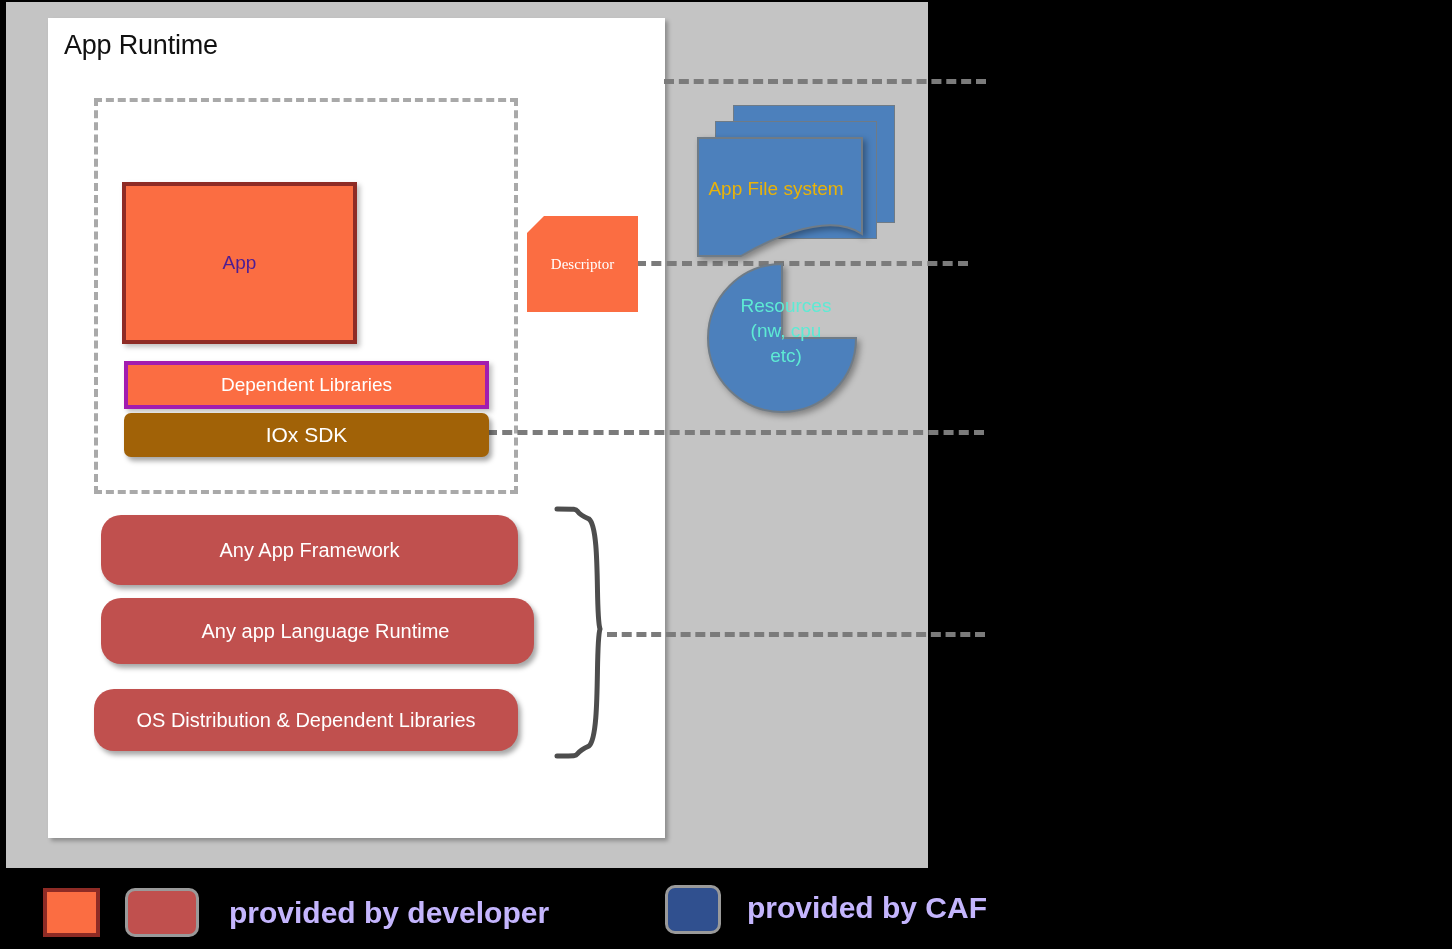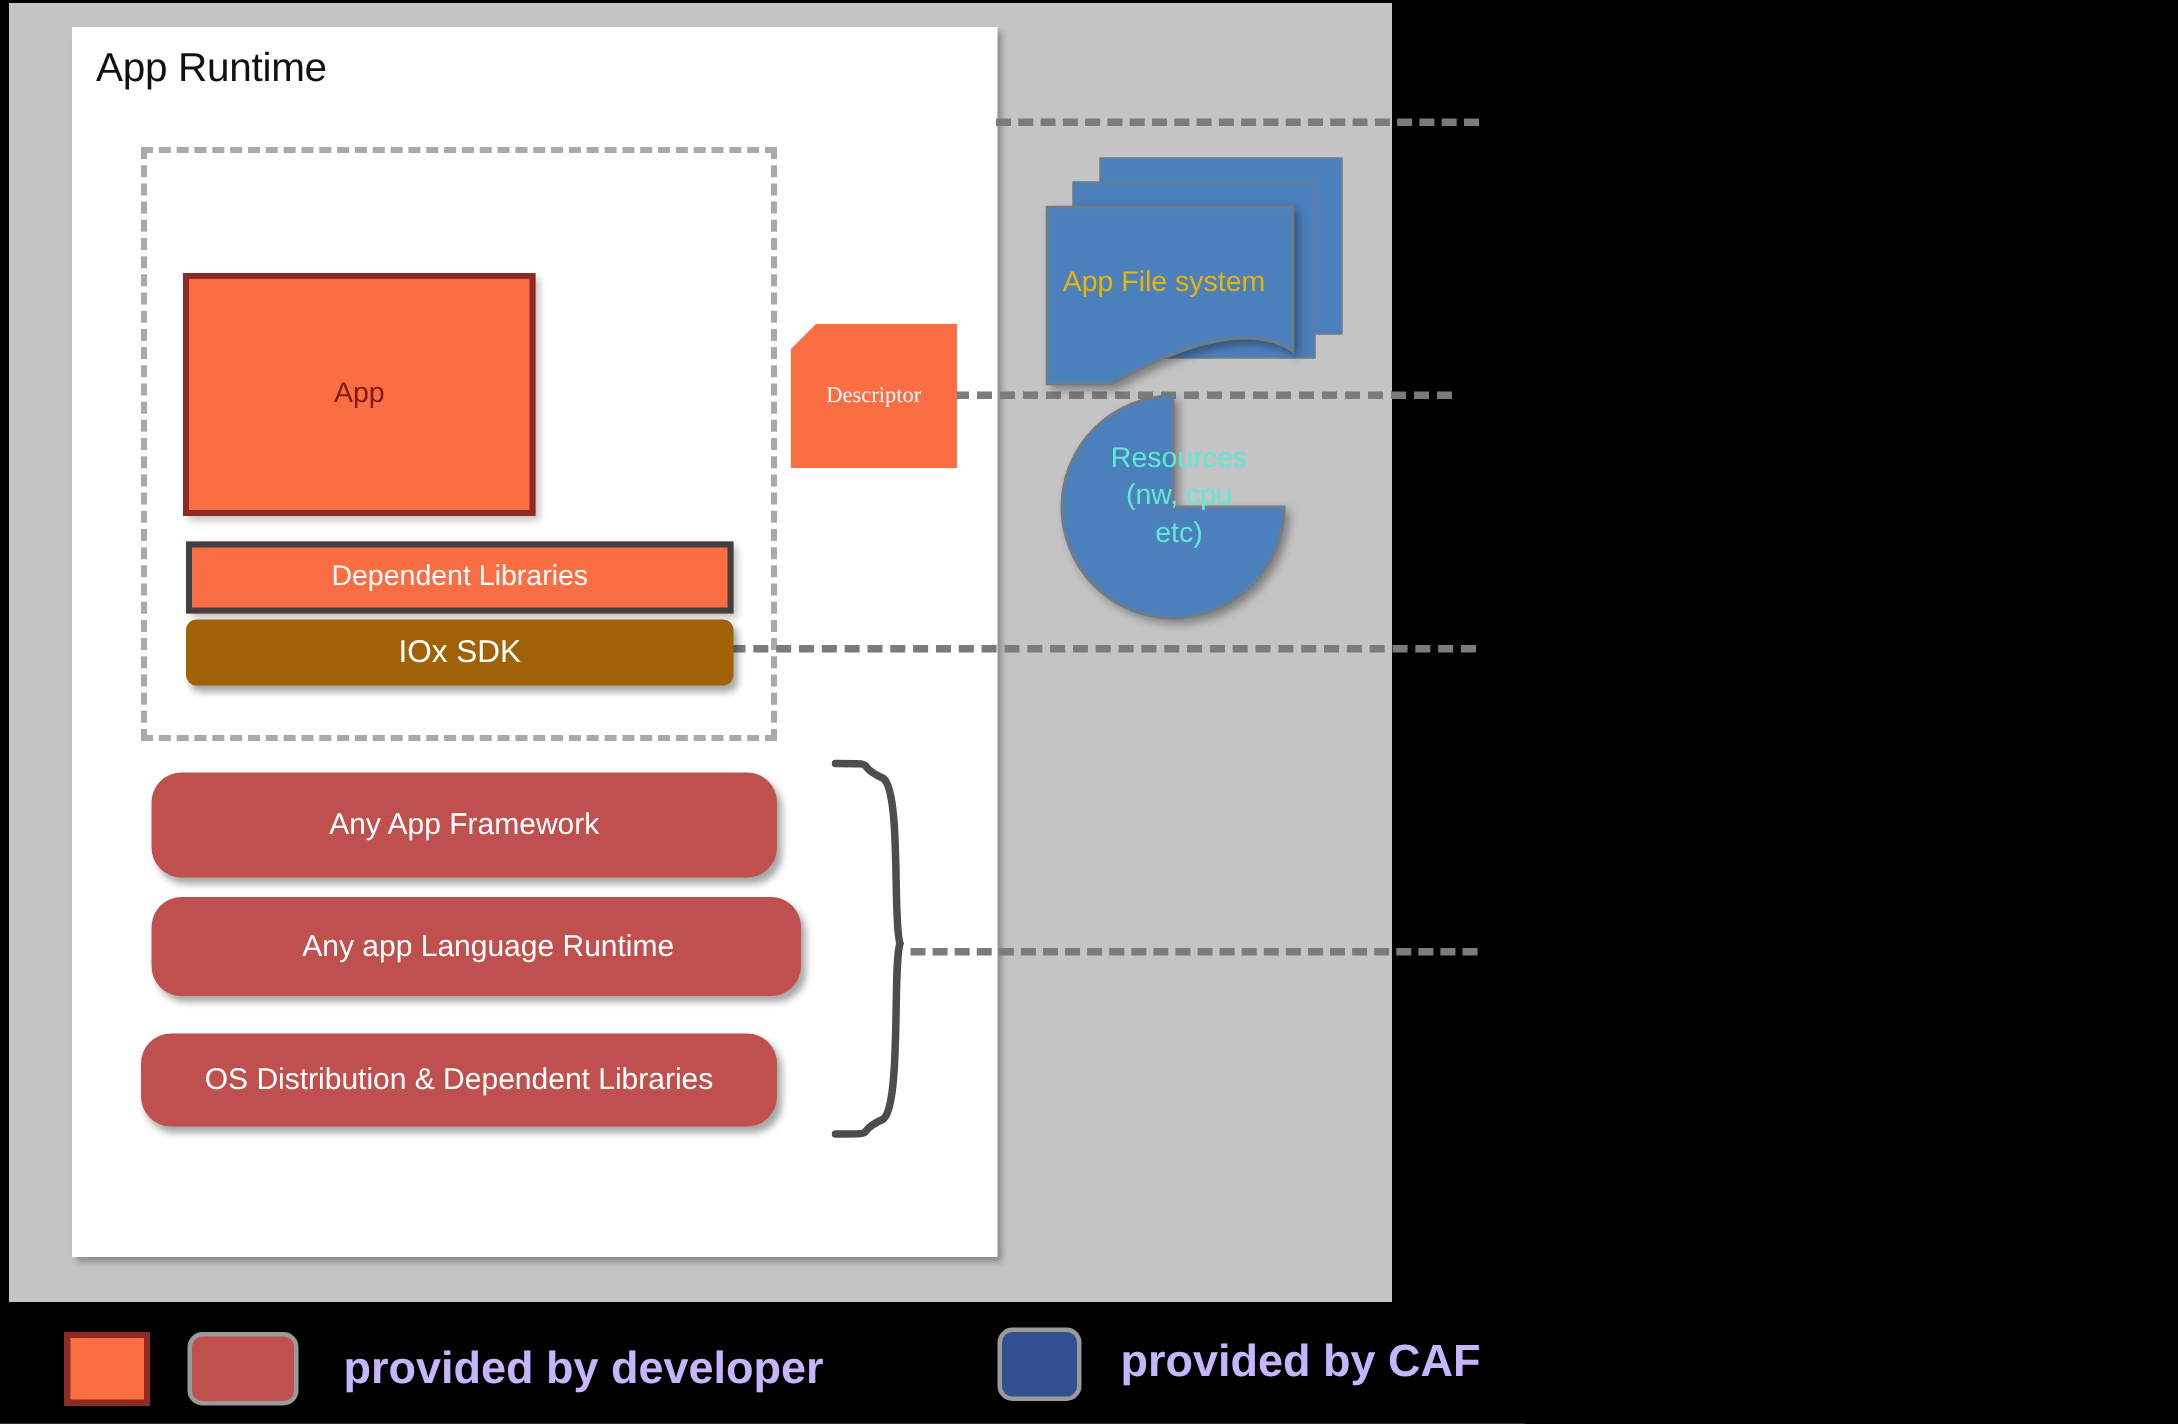--- a/index.html
+++ b/index.html
@@ -60,37 +60,37 @@
   
   #app-box {
     position: absolute;
     left: 122px;
     top: 182px;
     width: 235px;
     height: 162px;
     background: #fb6d42;
     border: 4px solid #8e2b25;
     box-sizing: border-box;
-    color: #7f1d1d;
+    color: #4c1d95;
     font-size: 19px;
     display: flex;
     align-items: center;
     justify-content: center;
     box-shadow: 3px 3px 5px rgba(0,0,0,0.25);
   }
 
   
   #dependent-libraries {
     position: absolute;
     left: 124px;
     top: 361px;
     width: 365px;
     height: 48px;
     background: #fb6d42;
-    border: 4px solid #404040;
+    border: 4px solid #a21caf;
     box-sizing: border-box;
     color: #ffffff;
     font-size: 19px;
     display: flex;
     align-items: center;
     justify-content: center;
     box-shadow: 3px 3px 5px rgba(0,0,0,0.25);
   }
 
   

